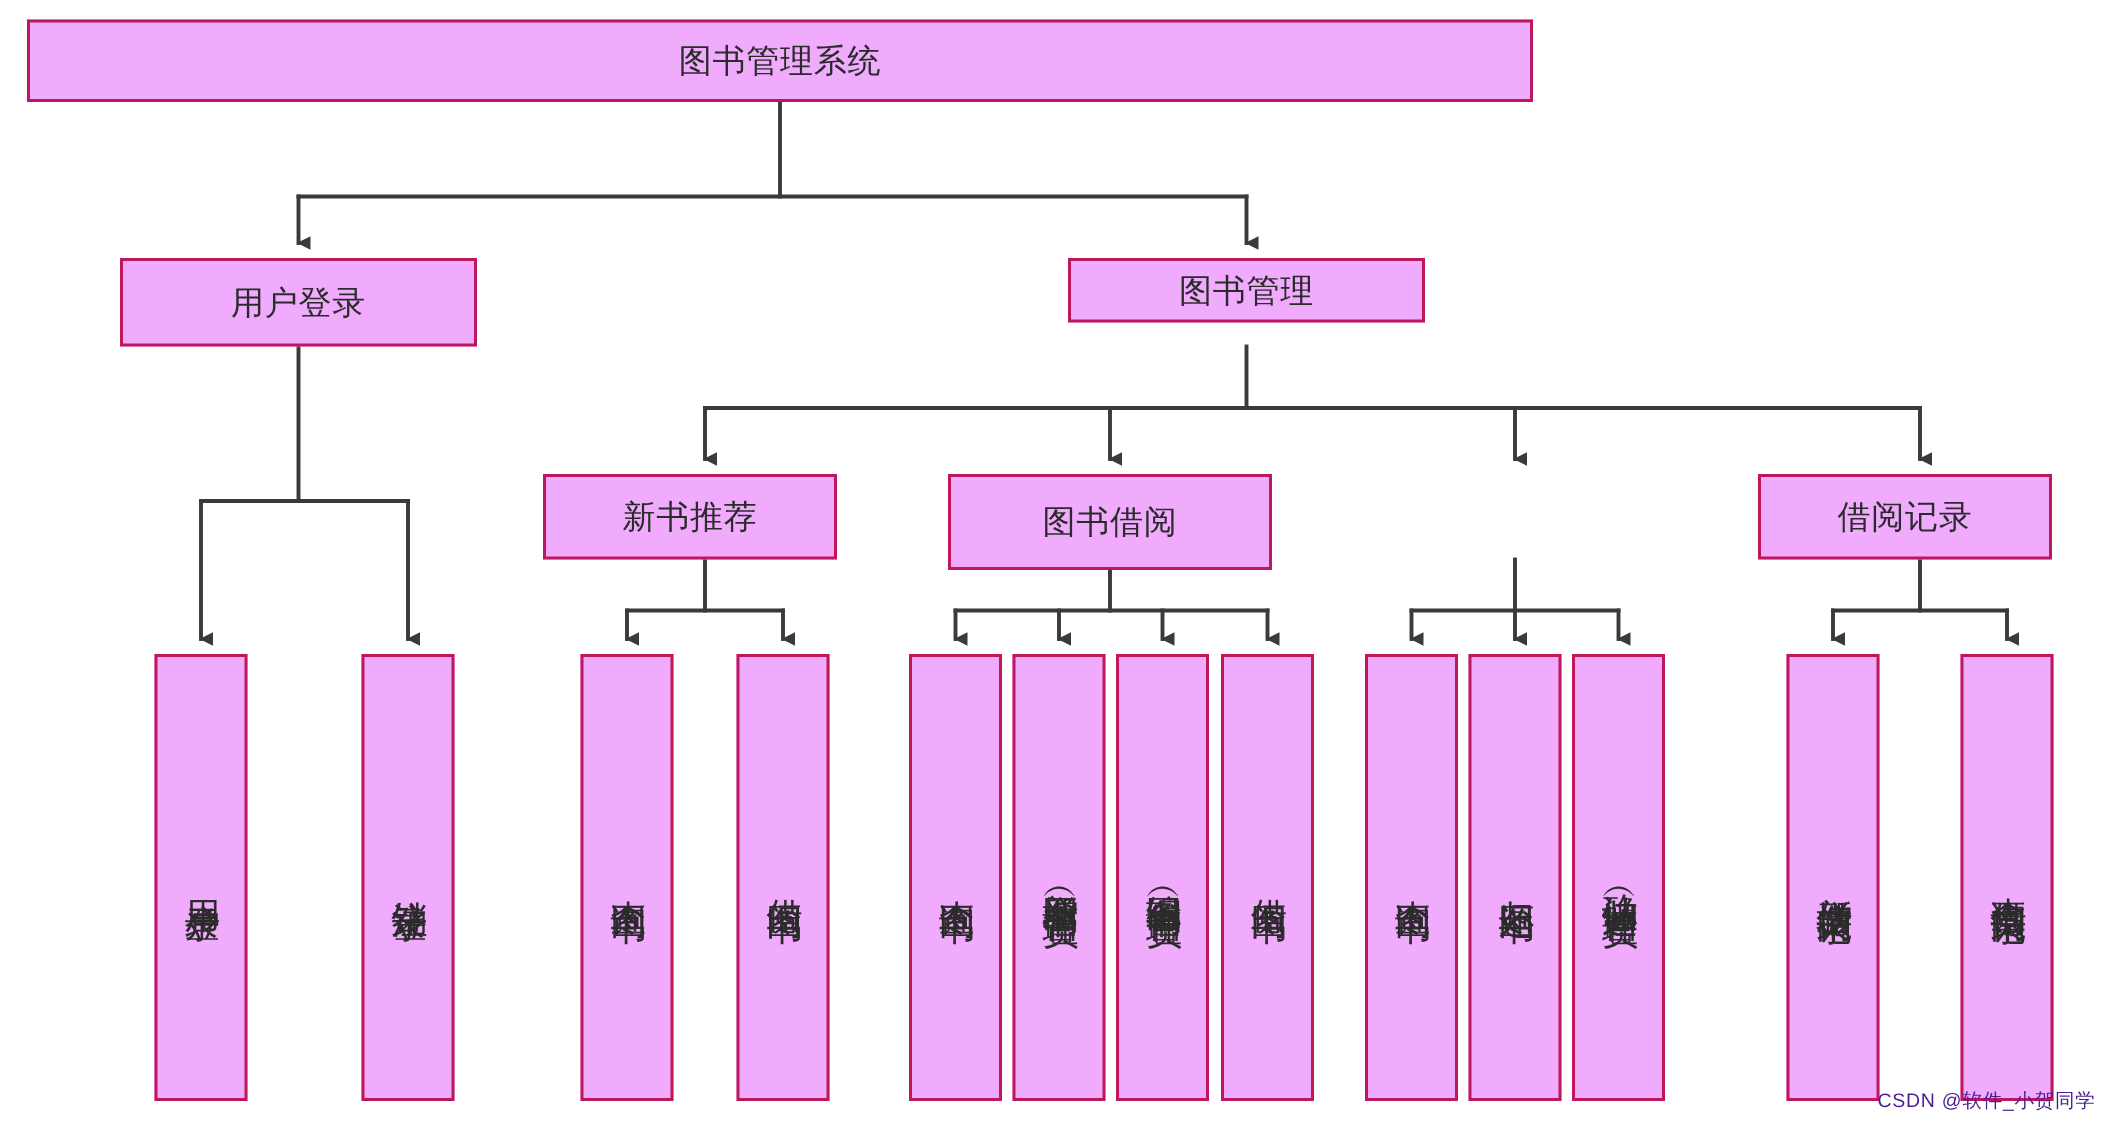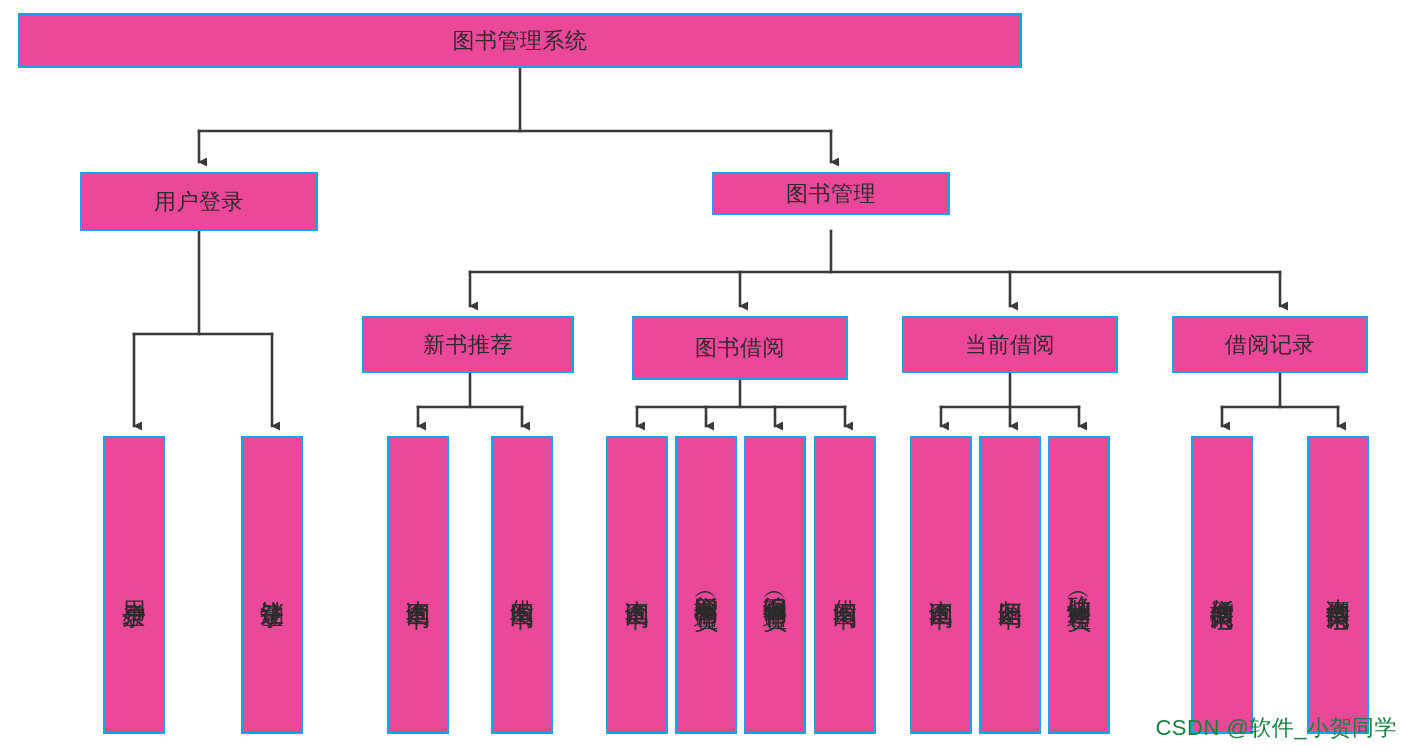--- a/index.html
+++ b/index.html
@@ -22,22 +22,22 @@
   svg.diagram-canvas {
     position: absolute;
     left: 0;
     top: 0;
     width: 1405px;
     height: 747px;
   }
   .node-box {
     position: absolute;
     box-sizing: border-box;
-    border: 2px solid #0ea5e9;
-    background: #ec4899;
+    border: 2px solid #be185d;
+    background: #f0abfc;
     display: flex;
     align-items: center;
     justify-content: center;
     color: #2b2b2b;
   }
   .node-label {
     display: block;
     text-align: center;
     line-height: 1.08;
     white-space: pre;
@@ -53,22 +53,22 @@
     writing-mode: vertical-rl;
     text-orientation: upright;
     font-size: 24px;
     letter-spacing: 2px;
     line-height: 1.0;
   }
   .watermark {
     position: absolute;
     right: 8px;
     bottom: 4px;
-    font-size: 22px;
-    color: #15803d;
+    font-size: 13px;
+    color: #4c1d95;
     letter-spacing: 0.5px;
     user-select: none;
     pointer-events: none;
   }
 </style>
 </head>
 <body>
 
 <div id="diagram-root">
 
@@ -126,28 +126,25 @@
     <span class="node-label">图书管理系统</span>
   </div>
 
   <div class="node-box horiz" style="left:80px; top:172px; width:238px; height:59px;">
     <span class="node-label">用户登录</span>
   </div>
   <div class="node-box horiz" style="left:712px; top:172px; width:238px; height:43px;">
     <span class="node-label">图书管理</span>
   </div>
 
-  <div class="node-box horiz" style="left:362px; top:316px; width:212px; height:57px;">
+  <div class="node-box horiz" style="left:362px; top:316px; width:196px; height:57px;">
     <span class="node-label">新书推荐</span>
   </div>
   <div class="node-box horiz" style="left:632px; top:316px; width:216px; height:64px;">
     <span class="node-label">图书借阅</span>
-  </div>
-  <div class="node-box horiz" style="left:902px; top:316px; width:216px; height:57px;">
-    <span class="node-label">当前借阅</span>
   </div>
   <div class="node-box horiz" style="left:1172px; top:316px; width:196px; height:57px;">
     <span class="node-label">借阅记录</span>
   </div>
 
   <div class="node-box vert" style="left:103px; top:436px; width:62px; height:298px;">
     <span class="node-label">用户登录</span>
   </div>
   <div class="node-box vert" style="left:241px; top:436px; width:62px; height:298px;">
     <span class="node-label">注销登录</span>

